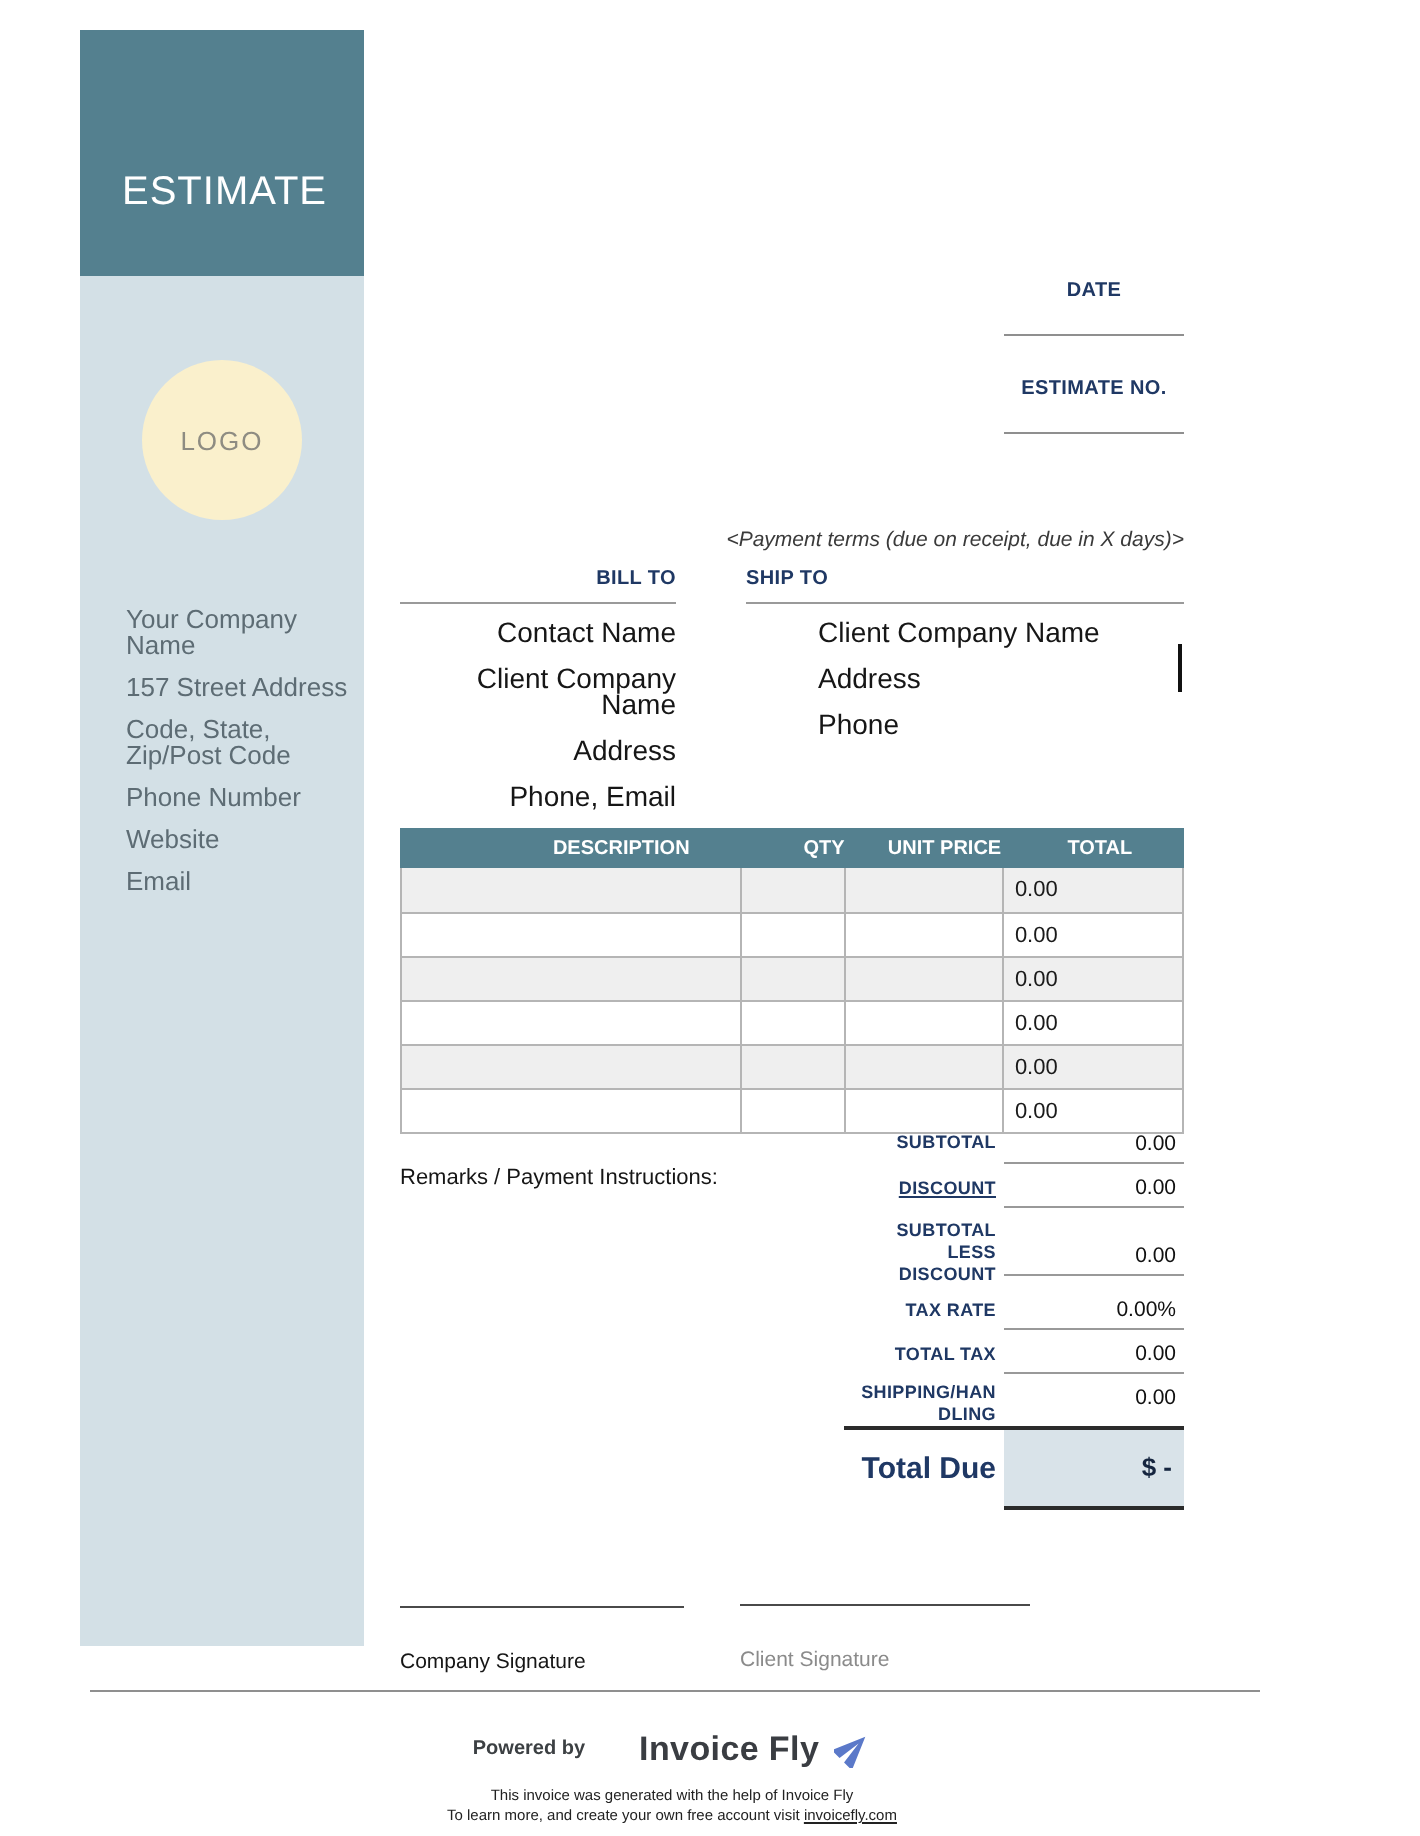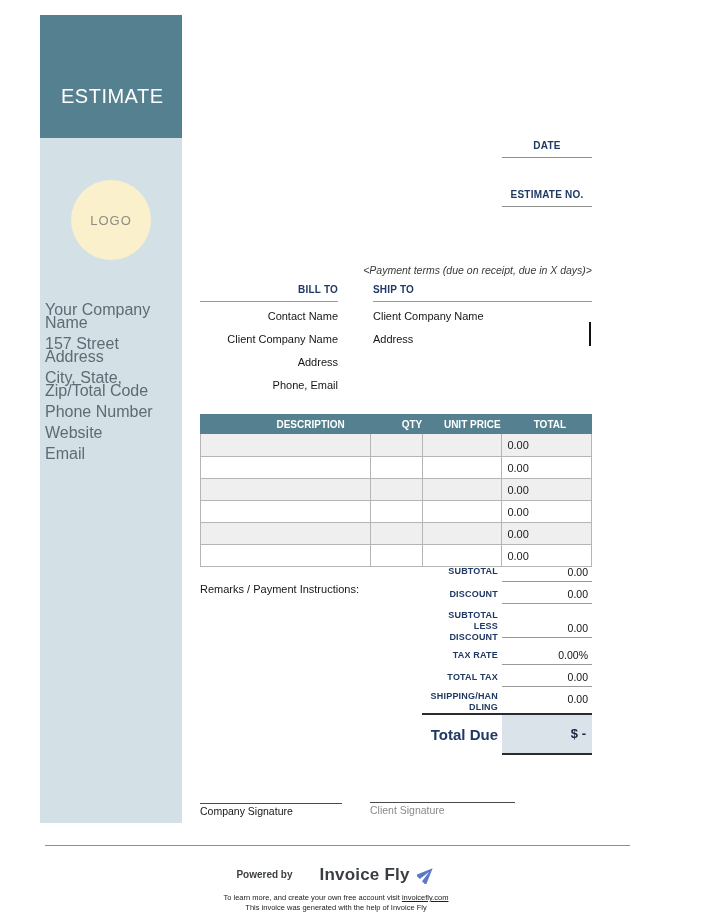--- a/index.html
+++ b/index.html
@@ -18,38 +18,38 @@
   html,body{background:#ffffff;}
   body{font-family:"Liberation Sans","DejaVu Sans",sans-serif;color:#1a1a1a;}
   .page{position:relative;width:634px;height:918px;background:#fff;overflow:hidden;}
 
   
   .sidebar-header{position:absolute;left:40px;top:15px;width:142px;height:123px;background:var(--teal);}
   .estimate-title{position:absolute;left:21px;top:70px;color:#fff;font-size:20px;line-height:22px;letter-spacing:.5px;}
   .sidebar-body{position:absolute;left:40px;top:138px;width:142px;height:685px;background:var(--sidebar-bg);}
   .logo-circle{position:absolute;left:31px;top:42px;width:80px;height:80px;border-radius:50%;background:var(--logo-bg);display:flex;align-items:center;justify-content:center;}
   .logo-text{color:#8e8c82;font-size:13px;letter-spacing:1px;}
-  .company-info{position:absolute;left:5px;top:165px;width:119px;font-size:16px;color:var(--muted);}
+  .company-info{position:absolute;left:23px;top:165px;width:119px;font-size:13px;color:var(--muted);}
   .company-info div{line-height:13px;margin-bottom:8px;}
 
   
-  .meta-block{position:absolute;width:90px;text-align:center;border-bottom:1px solid var(--rule-gray);padding-bottom:6px;}
+  .meta-block{position:absolute;width:90px;text-align:center;border-bottom:1px solid var(--rule-gray);padding-bottom:16px;}
   .meta-label{font-size:10px;font-weight:bold;color:var(--navy);letter-spacing:.2px;}
   .date-block{left:502px;top:140px;}
   .estno-block{left:502px;top:189px;}
 
   .payment-terms{position:absolute;left:340px;top:264px;width:252px;text-align:right;font-size:10.5px;font-style:italic;color:#3a3a3a;}
 
   
   .addr-block{position:absolute;top:284px;}
   .bill-to{left:200px;width:138px;text-align:right;}
   .ship-to{left:373px;width:219px;}
   .addr-header{font-size:10px;font-weight:bold;color:var(--navy);padding-bottom:6px;border-bottom:1px solid #9a9a9a;letter-spacing:.2px;}
   .addr-lines{margin-top:8px;}
-  .addr-lines div{font-size:11px;line-height:13px;margin-bottom:10px;color:#161616;}
+  .addr-lines div{font-size:14px;line-height:13px;margin-bottom:10px;color:#161616;margin-left:36px;}
   .text-cursor{position:absolute;left:589px;top:322px;width:2px;height:24px;background:#111;}
 
   
   .items-table{position:absolute;left:200px;top:414px;width:392px;border:1px solid var(--border-gray);border-top:none;}
   .tbl-header{display:flex;height:20px;background:var(--teal);color:#fff;font-size:10px;font-weight:bold;align-items:center;margin:-0px -1px 0 -1px;border:1px solid var(--teal);padding-left:32px;}
   .tbl-row{display:flex;height:22px;align-items:center;}
   .tbl-row:nth-child(odd){background:#fff;}
   .tbl-row:nth-child(even){background:var(--alt-row);}
   .tbl-row + .tbl-row{border-top:1px solid var(--border-gray);}
   .c-desc{width:170px;}
@@ -60,31 +60,31 @@
   .tbl-row .cell{height:100%;display:flex;align-items:center;font-size:11px;}
   .tbl-row .cell + .cell{border-left:1px solid var(--border-gray);}
   .tbl-row .c-total{padding-left:5px;}
 
   .remarks{position:absolute;left:200px;top:583px;font-size:11px;color:#161616;}
 
   
   .tot-label{position:absolute;left:388px;width:110px;text-align:right;font-size:9px;font-weight:bold;color:var(--navy);line-height:11px;letter-spacing:.2px;}
   .tot-value{position:absolute;left:502px;width:90px;text-align:right;font-size:10.5px;color:#111;border-bottom:1px solid #999;padding:0 4px 3px 0;}
   .lbl-sub{top:566px;} .val-sub{top:566px;}
-  .lbl-disc{top:589px;} .val-disc{top:588px;}
+  .lbl-disc{top:589px;text-decoration:underline;} .val-disc{top:588px;}
   .lbl-sld{top:610px;left:438px;width:60px;} .val-sld{top:608px;padding-top:14px;}
   .lbl-tax{top:650px;} .val-tax{top:649px;}
   .lbl-ttax{top:672px;} .val-ttax{top:671px;}
   .lbl-ship{top:691px;left:424px;width:74px;word-break:break-all;} .val-ship{top:693px;border-bottom:none;}
   .totaldue-rule{position:absolute;left:422px;top:713px;width:170px;height:2px;background:#2b2b2b;}
   .totaldue-label{position:absolute;left:348px;top:715px;width:150px;height:40px;text-align:right;font-size:15px;font-weight:bold;color:var(--navy);line-height:40px;}
   .totaldue-value{position:absolute;left:502px;top:715px;width:90px;height:40px;background:var(--totaldue-bg);border-bottom:2px solid #2b2b2b;text-align:right;font-size:13px;font-weight:bold;color:#15253f;line-height:38px;padding-right:6px;}
 
   
-  .sig{position:absolute;border-top:1.5px solid #4a4a4a;padding-top:1px;font-size:10.5px;}
+  .sig{position:absolute;border-top:1.5px solid #4a4a4a;padding-top:21px;font-size:10.5px;}
   .sig-company{left:200px;top:803px;width:142px;color:#161616;}
   .sig-client{left:370px;top:802px;width:145px;color:#8b8b8b;}
 
   .page-divider{position:absolute;left:45px;top:845px;width:585px;height:1px;background:var(--rule-gray);}
 
   
   .footer-brand{position:absolute;left:0;top:864px;width:672px;text-align:center;}
   .footer-brand-inner{display:inline-flex;align-items:center;gap:7px;}
   .powered-by{font-size:10px;font-weight:600;color:#3c4043;}
   .brand-name{font-size:17px;font-weight:700;color:#3a3d42;letter-spacing:.2px;padding-left:20px;}
@@ -100,21 +100,21 @@
   <div class="sidebar-header">
     <div class="estimate-title">ESTIMATE</div>
   </div>
   <div class="sidebar-body">
     <div class="logo-circle">
       <span class="logo-text">LOGO</span>
     </div>
     <div class="company-info">
       <div>Your Company Name</div>
       <div>157 Street Address</div>
-      <div>City, State, Zip/Total Code</div>
+      <div>Code, State, Zip/Post Code</div>
       <div>Phone Number</div>
       <div>Website</div>
       <div>Email</div>
     </div>
   </div>
 
   <div class="meta-block date-block">
     <div class="meta-label">DATE</div>
   </div>
   <div class="meta-block estno-block">
@@ -131,20 +131,21 @@
       <div>Address</div>
       <div>Phone, Email</div>
     </div>
   </div>
 
   <div class="addr-block ship-to">
     <div class="addr-header">SHIP TO</div>
     <div class="addr-lines">
       <div>Client Company Name</div>
       <div>Address</div>
+      <div>Phone</div>
     </div>
   </div>
   <div class="text-cursor"></div>
 
   <div class="items-table">
     <div class="tbl-header">
       <span class="c-desc">DESCRIPTION</span>
       <span class="c-qty">QTY</span>
       <span class="c-unit">UNIT PRICE</span>
       <span class="c-total">TOTAL</span>
@@ -221,17 +222,17 @@
       <span class="powered-by">Powered by</span>
       <span class="brand-name">Invoice Fly</span>
       <span class="brand-icon">
         <svg viewBox="0 0 24 24" width="19" height="19">
           <path d="M2.01 21L23 12 2.01 3 2 10l15 2-15 2z" fill="#5b79c9" transform="rotate(-45 12 12)"></path>
         </svg>
       </span>
     </span>
   </div>
   <div class="footer-note">
+    <div>This invoice was generated with the help of Invoice Fly</div>
     <div><span>To learn more, and create your own free account visit </span><span class="footer-link">invoicefly.com</span></div>
-    <div>This invoice was generated with the help of Invoice Fly</div>
   </div>
 
 </div>
 
 </body></html>

